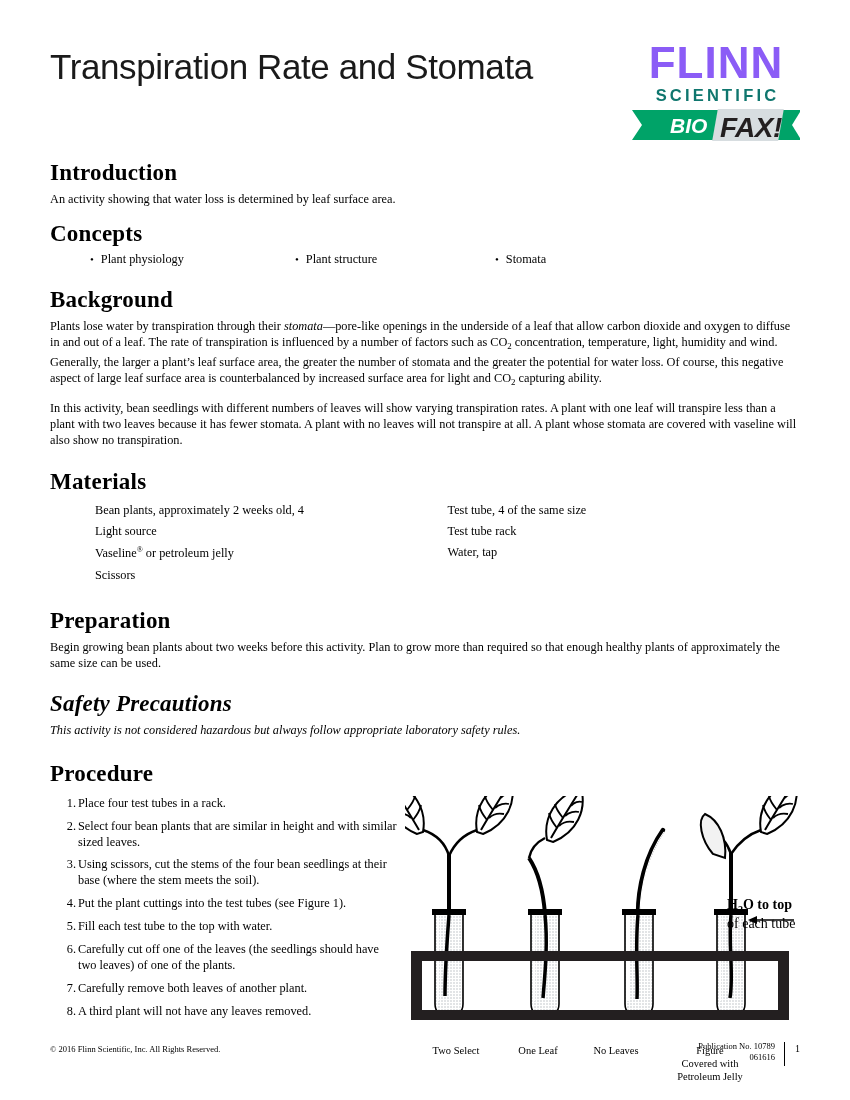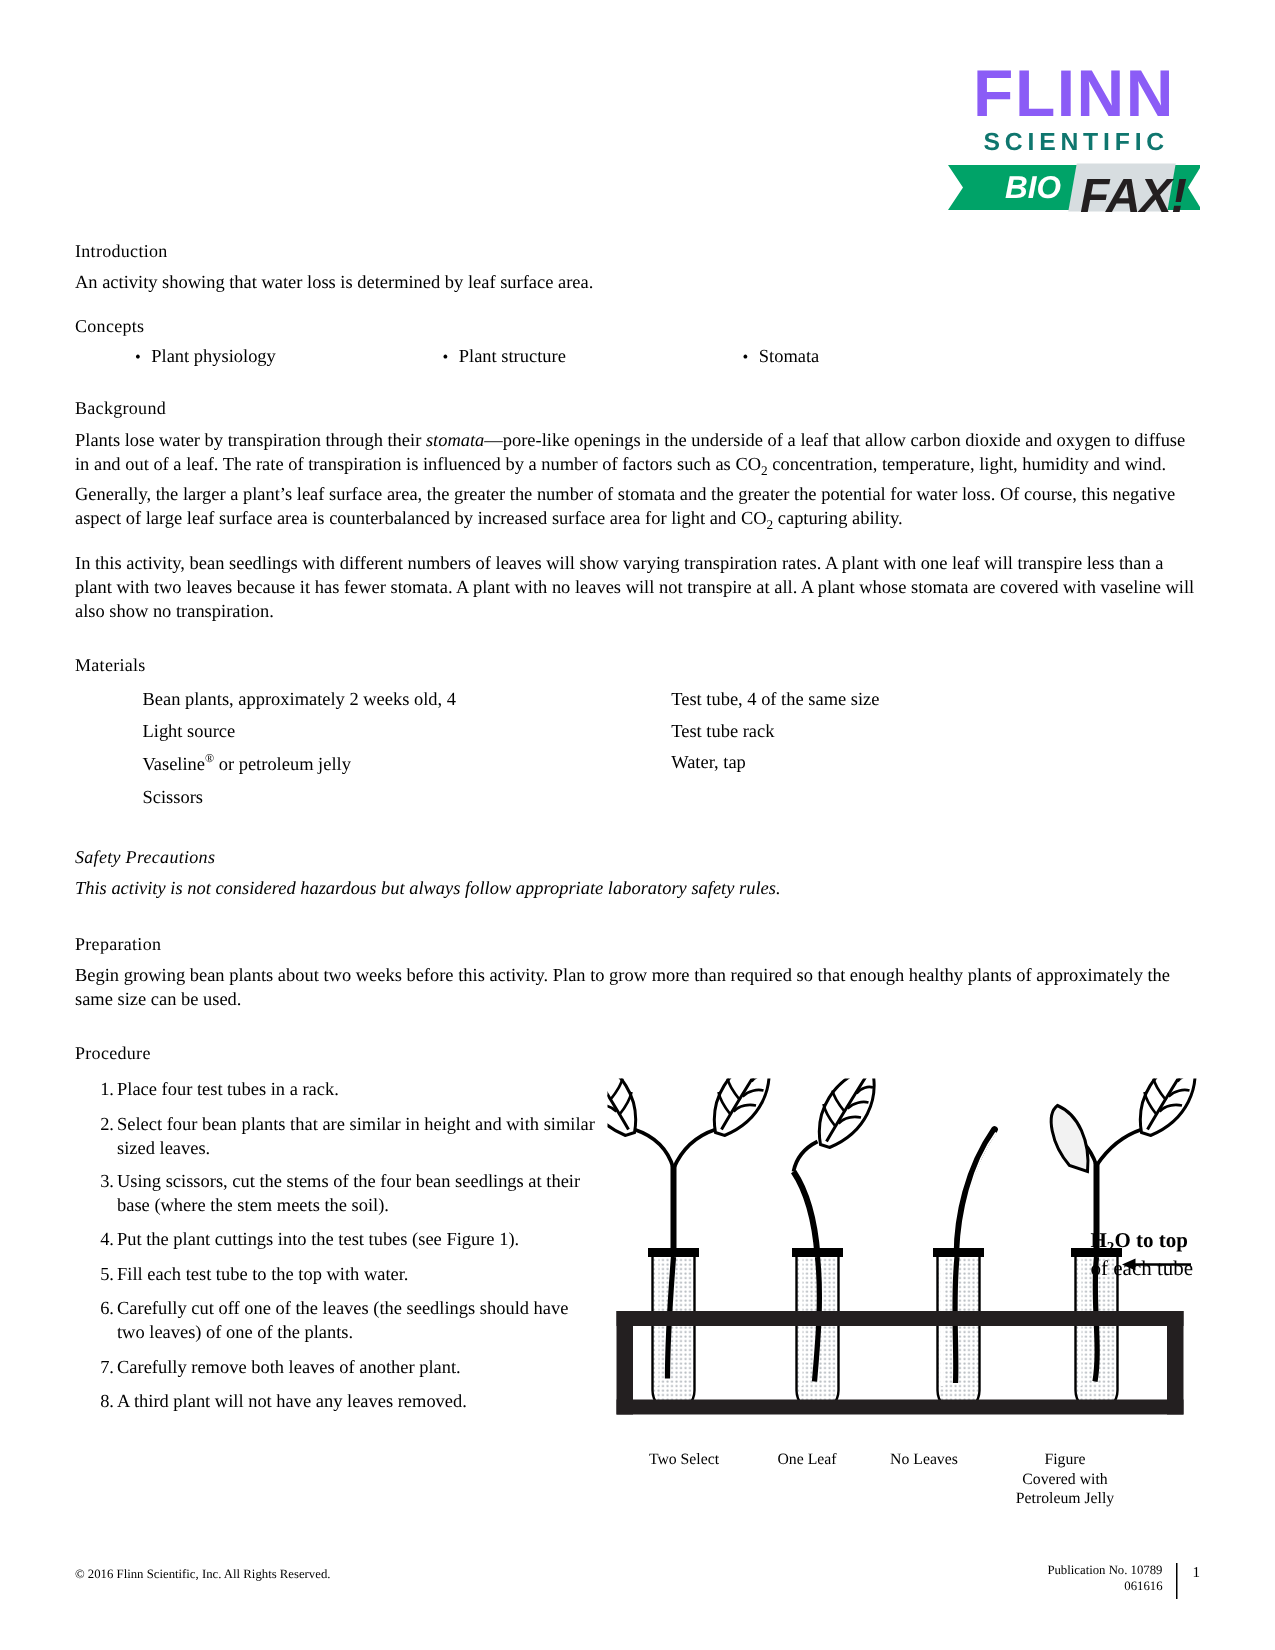--- a/index.html
+++ b/index.html
@@ -95,31 +95,31 @@
     z-index: 2;
     transform: skewX(-10deg);
   }
   .banner-fax {
     position: absolute;
     left: 88px;
     top: 2px;
     font-family: "Liberation Sans", sans-serif;
     font-weight: 700;
     font-style: italic;
-    font-size: 32px;
+    font-size: 28px;
     color: #231f20;
     letter-spacing: -0.5px;
     z-index: 3;
   }
 
   
   h2.sec {
     font-family: "Liberation Serif", serif;
-    font-weight: 400;
-    font-size: 12px;
+    font-weight: 700;
+    font-size: 23px;
     margin: 0 0 5px 0;
     letter-spacing: 0.2px;
   }
   h2.sec.italic { font-style: italic; }
   .body-text {
     font-size: 12.3px;
     line-height: 1.32;
     margin: 0 0 9px 0;
     text-align: left;
   }
@@ -228,20 +228,21 @@
     padding-top: 2px;
   }
   sub { font-size: 0.72em; }
 </style>
 </head>
 <body>
 
 <div class="page">
 
   <div class="header">
+    <h1 class="doc-title">Transpiration Rate and Stomata</h1>
 
     <div class="logo">
       <div class="logo-flinn" style="color:#8b5cf6">FLINN</div>
       <div class="logo-sci" style="color:#0f766e">SCIENTIFIC</div>
       <div class="logo-banner">
         <svg class="banner-shape" viewBox="0 0 168 30" preserveAspectRatio="none">
           <polygon points="0,0 168,0 168,30 0,30 10,15" fill="#00A368"></polygon>
           <polygon points="168,0 158,15 168,30" fill="#ffffff"></polygon>
           <polygon points="150,0 140,15 150,30 168,30 168,0" fill="#00A368"></polygon>
           <polygon points="168,2 160,15 168,28" fill="#ffffff"></polygon>
@@ -292,28 +293,28 @@
         <div class="mat-item">Scissors</div>
       </div>
       <div class="mat-col">
         <div class="mat-item">Test tube, 4 of the same size</div>
         <div class="mat-item">Test tube rack</div>
         <div class="mat-item">Water, tap</div>
       </div>
     </div>
   </div>
 
+  <div class="sec-block" style="margin-bottom:20px;">
+    <h2 class="sec">Preparation</h2>
+    <p class="body-text">Begin growing bean plants about two weeks before this activity. Plan to grow more than required so that enough healthy plants of approximately the same size can be used.</p>
+  </div>
+
   <div class="sec-block" style="margin-bottom:22px;">
     <h2 class="sec italic">Safety Precautions</h2>
     <p class="body-text italic">This activity is not considered hazardous but always follow appropriate laboratory safety rules.</p>
-  </div>
-
-  <div class="sec-block" style="margin-bottom:20px;">
-    <h2 class="sec">Preparation</h2>
-    <p class="body-text">Begin growing bean plants about two weeks before this activity. Plan to grow more than required so that enough healthy plants of approximately the same size can be used.</p>
   </div>
 
   <div>
     <h2 class="sec">Procedure</h2>
     <div class="procedure-wrap">
 
       <ol class="proc-list">
         <li><span class="num">1.</span><span>Place four test tubes in a rack.</span></li>
         <li><span class="num">2.</span><span>Select four bean plants that are similar in height and with similar sized leaves.</span></li>
         <li><span class="num">3.</span><span>Using scissors, cut the stems of the four bean seedlings at their base (where the stem meets the soil).</span></li>

